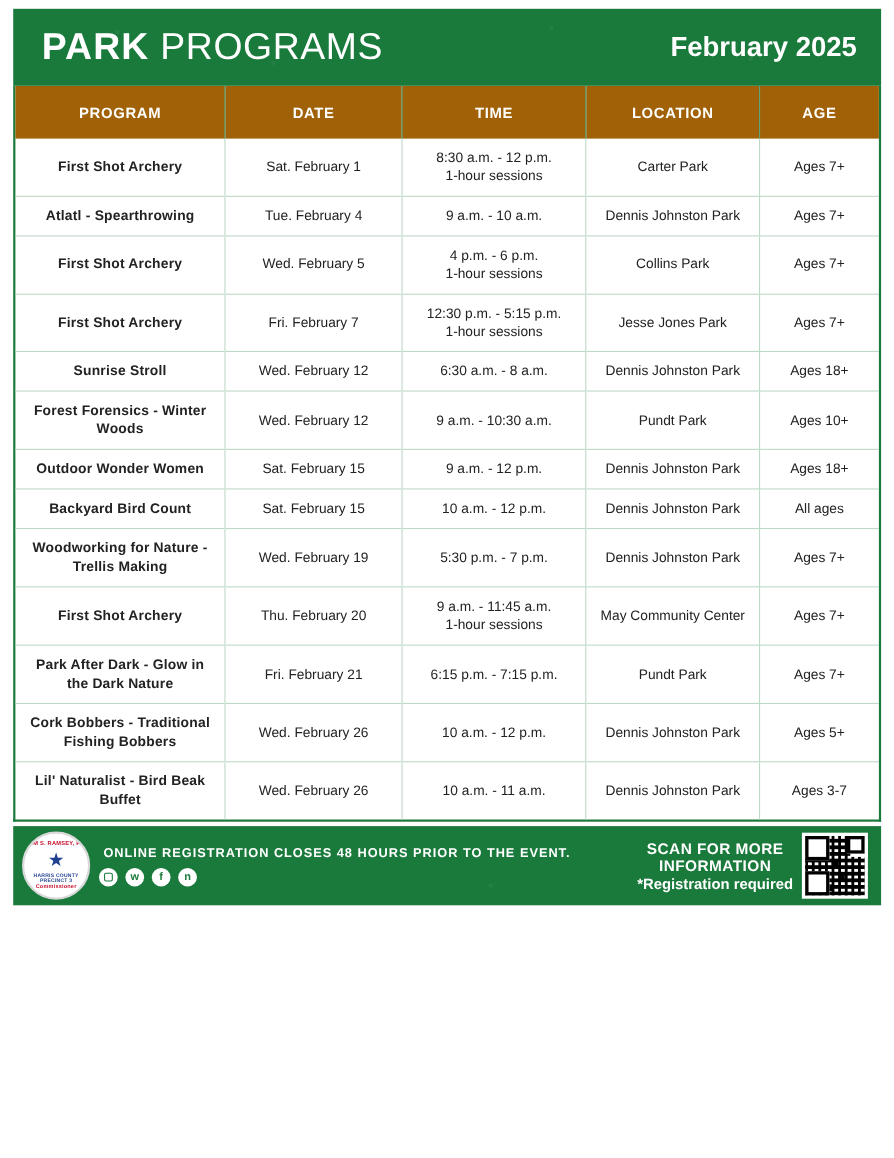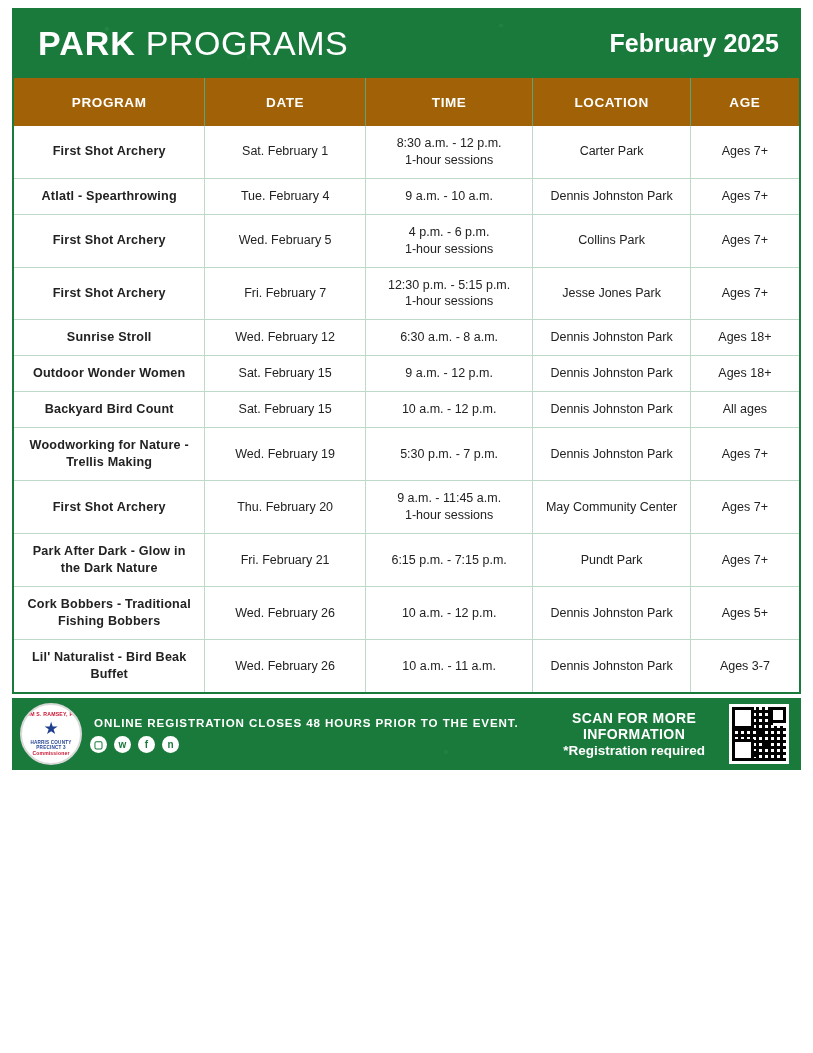--- a/index.html
+++ b/index.html
@@ -166,21 +166,21 @@
     flex: 0 0 auto;
   }
   .contact-line {
     color: #ffffff;
     font-size: 9.4px;
     font-weight: bold;
     letter-spacing: 0.3px;
     white-space: nowrap;
   }
   .footer-right {
-    display: flex; align-items: center; gap: 24px;
+    display: flex; align-items: center; gap: 8px;
     flex: 0 0 auto;
     padding-right: 4px;
   }
   .scan-text {
     text-align: center;
     color: #ffffff;
     line-height: 1.18;
   }
   .scan-text .l1 { font-size: 14px; font-weight: bold; letter-spacing: 0.4px; display:block;}
   .scan-text .l2 { font-size: 14px; font-weight: bold; letter-spacing: 0.4px; display:block;}
@@ -290,20 +290,29 @@
           <tr>
             <td class="program">Sunrise Stroll</td>
             <td>Wed. February 12</td>
             <td>
               <span class="sub">6:30 a.m. - 8 a.m.</span>
             </td>
             <td>Dennis Johnston Park</td>
             <td>Ages 18+</td>
           </tr>
           <tr>
+            <td class="program">Forest Forensics - Winter Woods</td>
+            <td>Wed. February 12</td>
+            <td>
+              <span class="sub">9 a.m. - 10:30 a.m.</span>
+            </td>
+            <td>Pundt Park</td>
+            <td>Ages 10+</td>
+          </tr>
+          <tr>
             <td class="program">Outdoor Wonder Women</td>
             <td>Sat. February 15</td>
             <td>
               <span class="sub">9 a.m. - 12 p.m.</span>
             </td>
             <td>Dennis Johnston Park</td>
             <td>Ages 18+</td>
           </tr>
           <tr>
             <td class="program">Backyard Bird Count</td>

